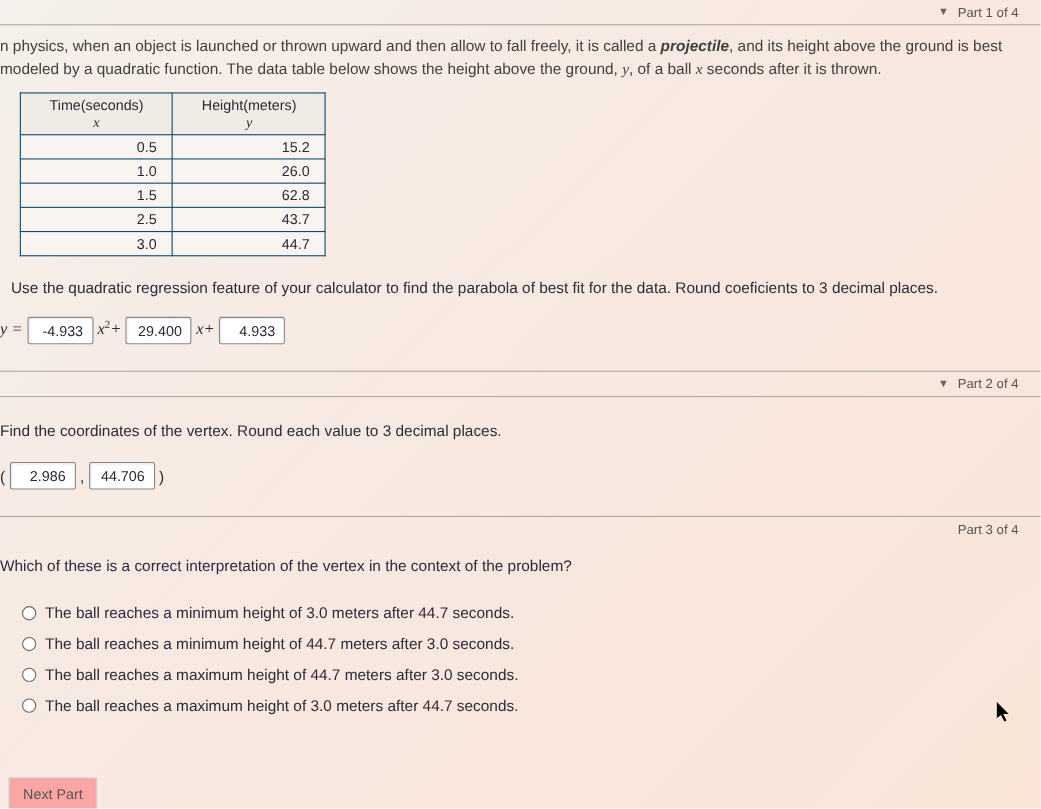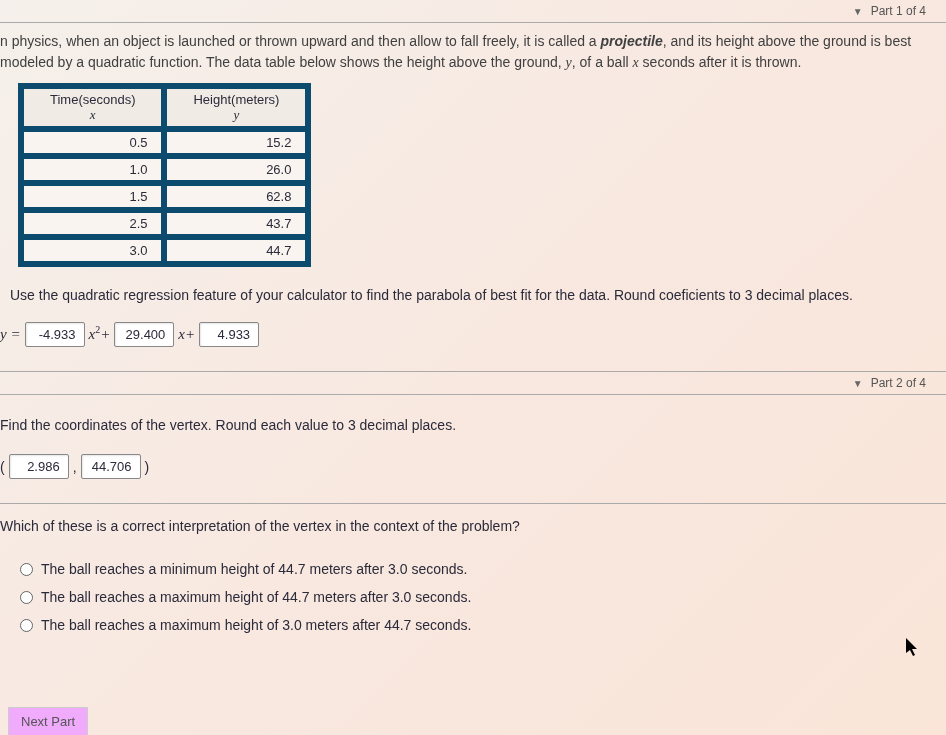--- a/index.html
+++ b/index.html
@@ -38,21 +38,21 @@
       color: #404040;
     }
     .intro .italic { font-style: italic; font-weight: bold; }
     .mathvar { font-style: italic; font-family: 'Times New Roman', serif; }
     table.data {
       border-collapse: collapse;
       margin: 10px 0 0 18px;
       background: #f9f4ef;
     }
     table.data th, table.data td {
-      border: 6px solid #0c4a6e;
+      border: 1px solid #0c4a6e;
       padding: 3px 26px;
       font-size: 13px;
       text-align: center;
       min-width: 110px;
     }
     table.data th {
       font-weight: normal;
       background: #f0ebe4;
     }
     table.data th .var { font-style: italic; font-family: 'Times New Roman', serif; display: block; }
@@ -110,21 +110,21 @@
       height: 13px;
       border: 1px solid #666;
       border-radius: 50%;
       background: #fff;
       flex-shrink: 0;
     }
     .next-btn {
       position: absolute;
       bottom: 0;
       left: 8px;
-      background: #f0abfc;
+      background: #fca5a5;
       border: 1px solid #ccc;
       border-bottom: none;
       padding: 6px 12px;
       font-size: 13px;
       color: #555;
       cursor: pointer;
     }
     .cursor-arrow {
       position: absolute;
       right: 24px;
@@ -206,24 +206,31 @@
     <div class="vertex-q">Find the coordinates of the vertex. Round each value to 3 decimal places.</div>
     <div class="coord-line">
       <span>(</span>
       <span class="input-box small">2.986</span>
       <span>,</span>
       <span class="input-box small">44.706</span>
       <span>)</span>
     </div>
   </div>
 
+  <div class="part3-header">
+    <span>Part 3 of 4</span>
+  </div>
 
   <div>
     <div class="vertex-q">Which of these is a correct interpretation of the vertex in the context of the problem?</div>
     <div class="radio-group">
+      <label class="radio-option">
+        <span class="radio-circle"></span>
+        <span>The ball reaches a minimum height of 3.0 meters after 44.7 seconds.</span>
+      </label>
       <label class="radio-option">
         <span class="radio-circle"></span>
         <span>The ball reaches a minimum height of 44.7 meters after 3.0 seconds.</span>
       </label>
       <label class="radio-option">
         <span class="radio-circle"></span>
         <span>The ball reaches a maximum height of 44.7 meters after 3.0 seconds.</span>
       </label>
       <label class="radio-option">
         <span class="radio-circle"></span>

